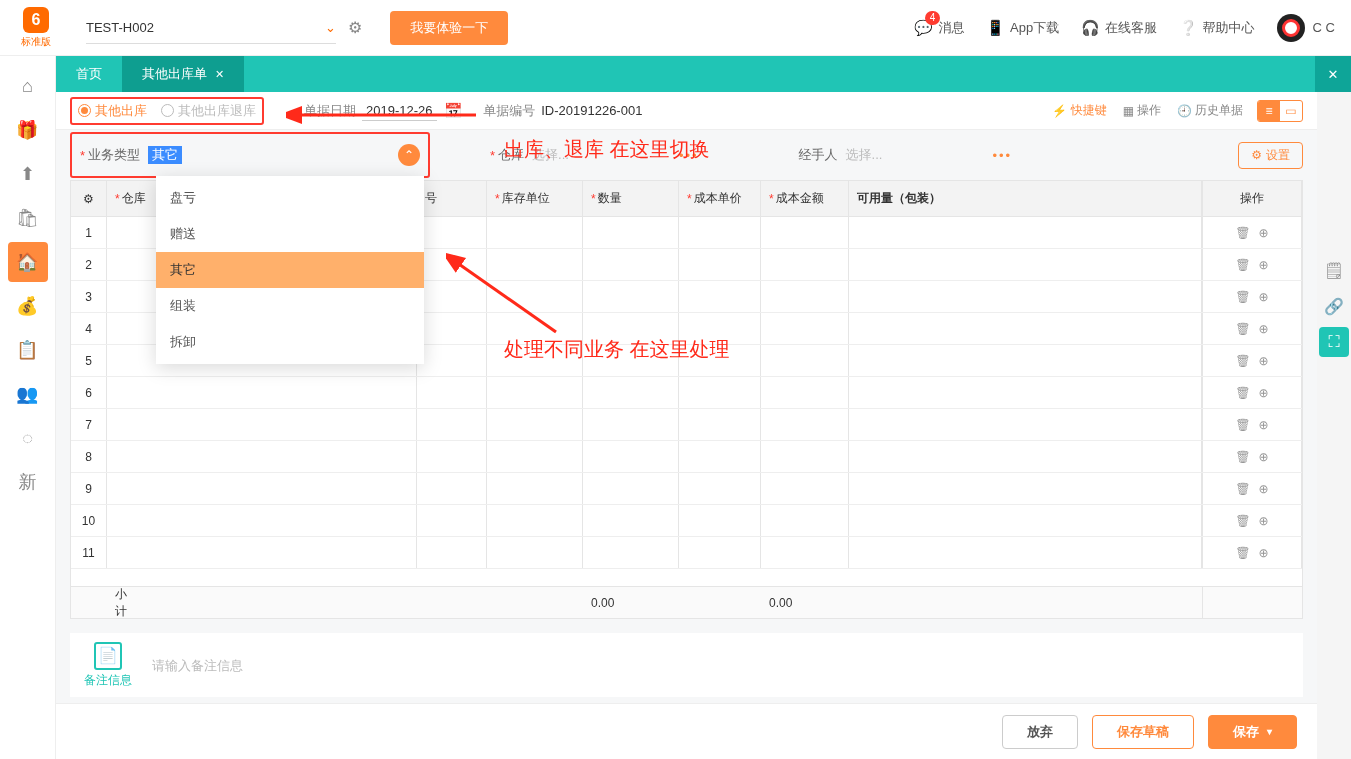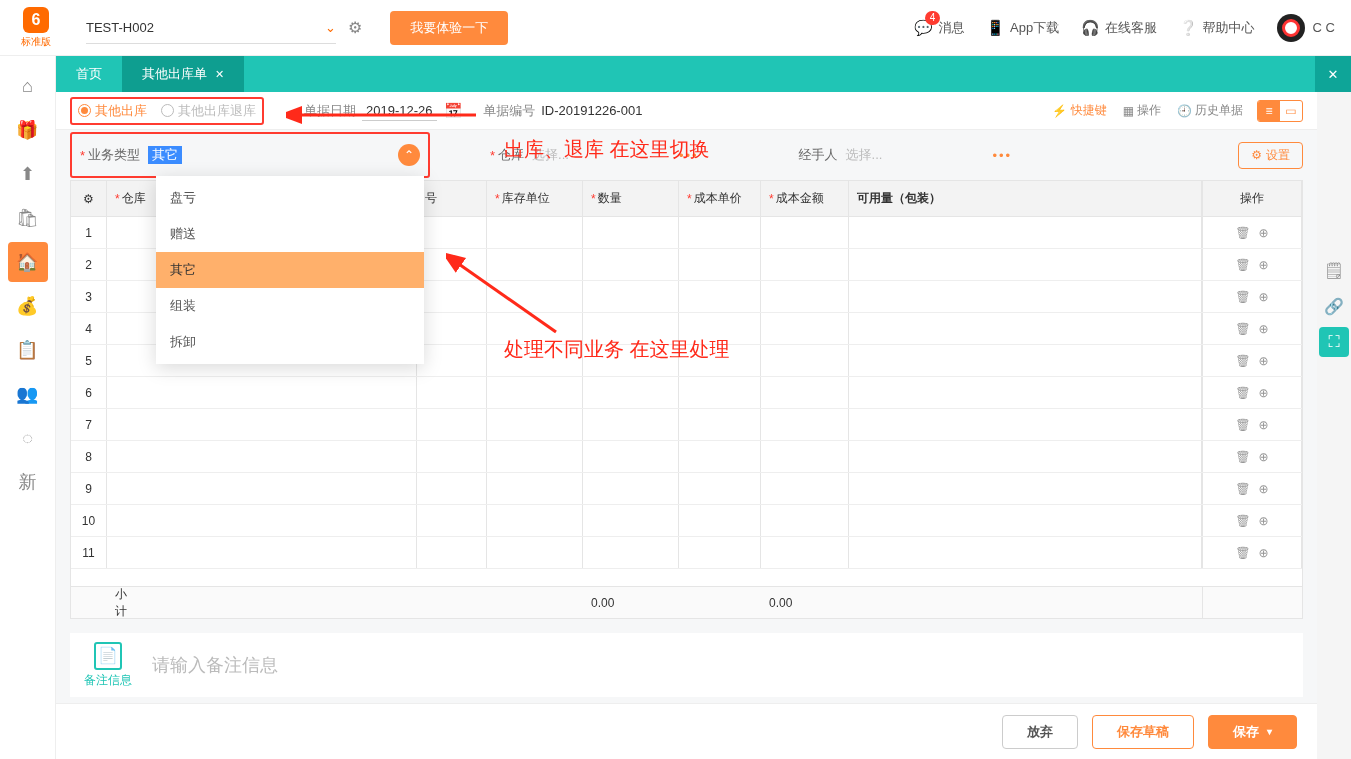--- a/index.html
+++ b/index.html
@@ -102,21 +102,21 @@
 .tbody { overflow:auto; height:calc(100% - 68px); }
 .tr { display:flex; height:32px; border-bottom:1px solid #eee; font-size:12px; }
 .op-ico { color:#999; margin:0 4px; cursor:pointer; }
 .tfoot { display:flex; height:32px; border-top:1px solid #e5e5e5; background:#fafafa; font-size:12px; }
 .tfoot .td { border-right:none; }
 
 
 .remark { position:absolute; left:14px; right:14px; bottom:62px; height:64px; background:#fff; display:flex; align-items:center; padding:0 14px; }
 .remark-label { display:flex; flex-direction:column; align-items:center; color:#20c5b5; font-size:12px; margin-right:20px; }
 .remark-ico { width:28px; height:28px; border:2px solid #20c5b5; border-radius:3px; display:flex; align-items:center; justify-content:center; font-size:16px; margin-bottom:2px; }
-.remark-input { border:none; outline:none; flex:1; font-size:18px; color:#000000; }
+.remark-input { border:none; outline:none; flex:1; font-size:13px; color:#000000; }
 .remark-input::placeholder { color:#bbb; }
 
 
 .footer { position:absolute; left:0; right:0; bottom:0; height:56px; background:#fff; display:flex; align-items:center; justify-content:flex-end; padding:0 20px; border-top:1px solid #eee; }
 .btn { height:34px; padding:0 24px; border-radius:4px; font-size:13px; cursor:pointer; margin-left:14px; display:flex; align-items:center;font-weight:bold; }
 .btn.ghost { background:#fff; border:1px solid #ccc; color:#555; }
 .btn.outline { background:#fff; border:1px solid #ff8a3d; color:#ff8a3d; }
 .btn.primary { background:#ff8a3d; border:1px solid #ff8a3d; color:#fff; }
 .btn .car { margin-left:8px; font-size:10px; }
 

